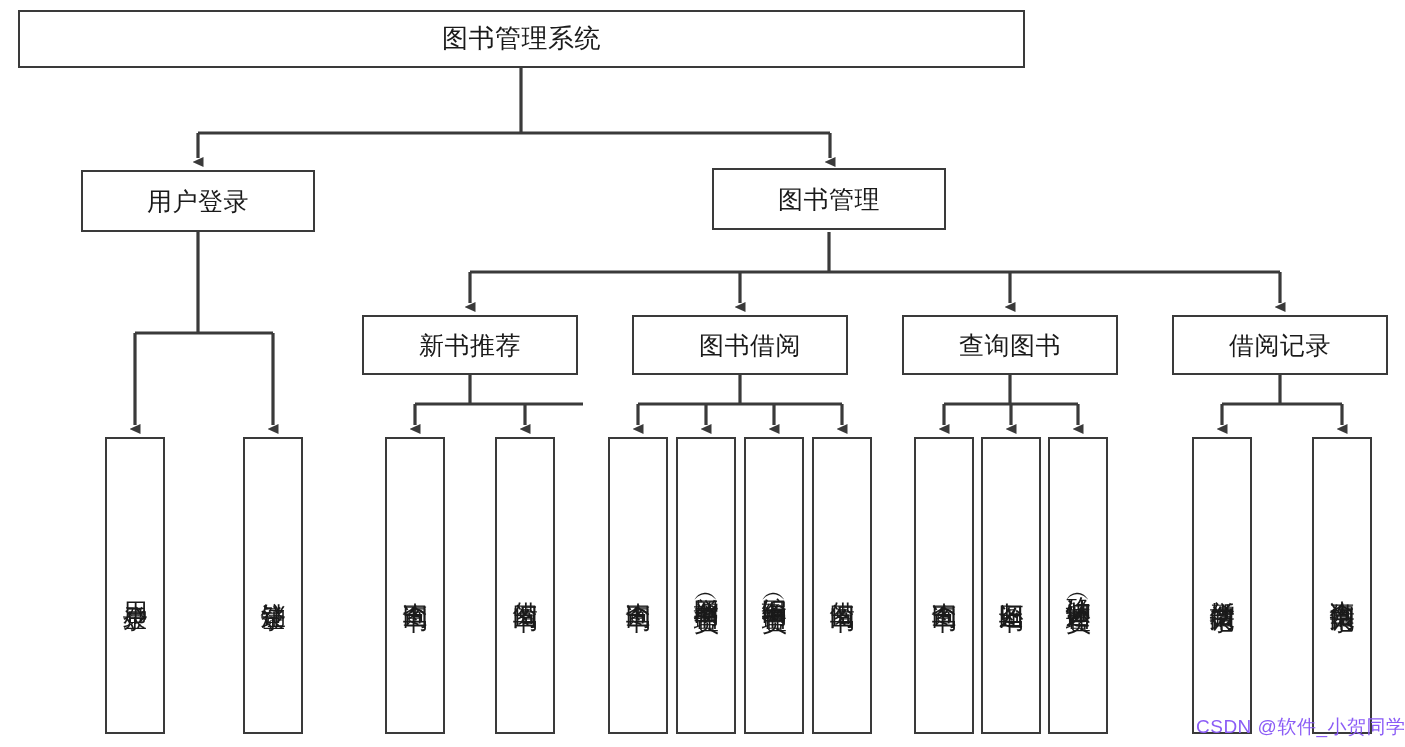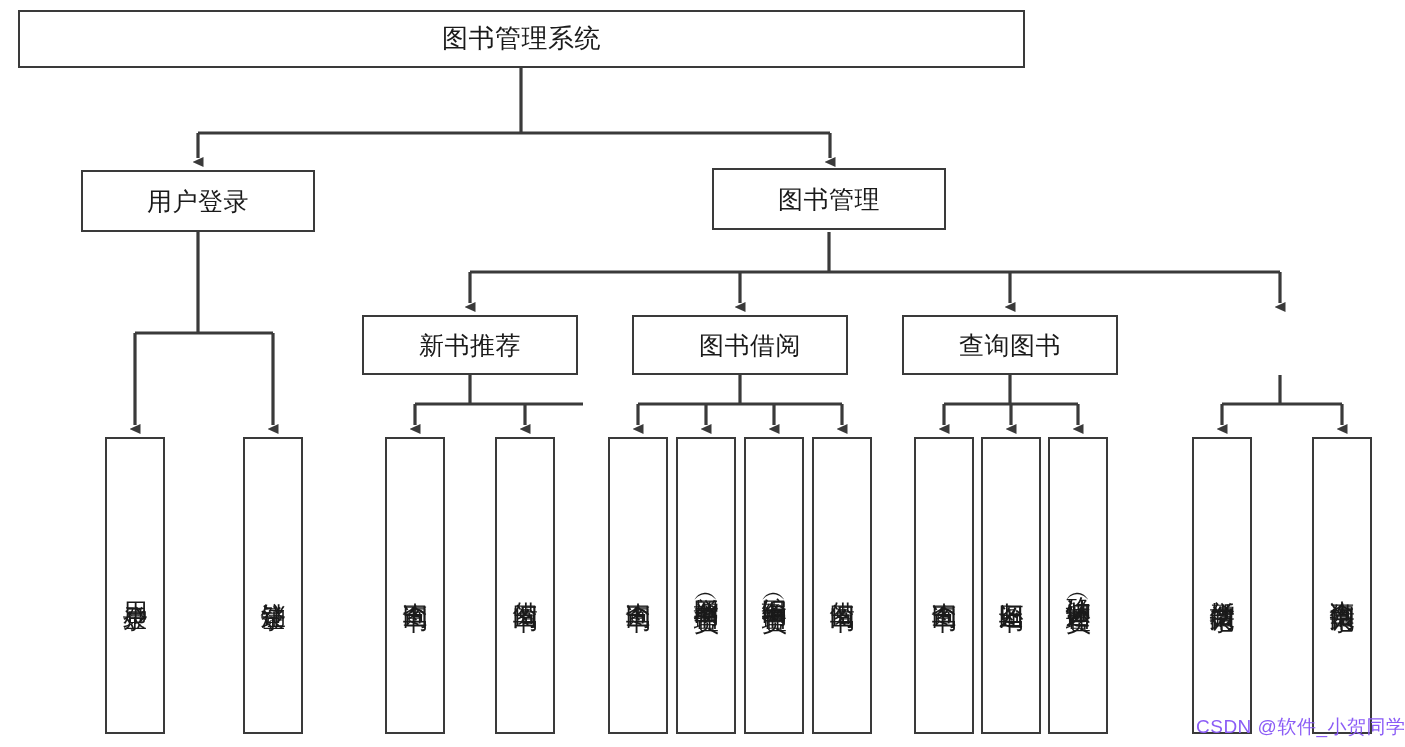--- a/index.html
+++ b/index.html
@@ -151,20 +151,23 @@
   </div>
 
   <div class="node horiz" style="left:632px; top:315px; width:216px; height:60px;padding-left:20px;">
     <span class="label">图书借阅</span>
   </div>
 
   <div class="node horiz" style="left:902px; top:315px; width:216px; height:60px;">
     <span class="label">查询图书</span>
   </div>
 
+  <div class="node horiz" style="left:1172px; top:315px; width:216px; height:60px;">
+    <span class="label">借阅记录</span>
+  </div>
 
   <div class="node vert" style="left:105px; top:437px; width:60px; height:297px;">
     <span class="label">用户登录</span>
   </div>
   <div class="node vert" style="left:243px; top:437px; width:60px; height:297px;">
     <span class="label">注销登录</span>
   </div>
 
   <div class="node vert" style="left:385px; top:437px; width:60px; height:297px;">
     <span class="label">查询图书</span>

